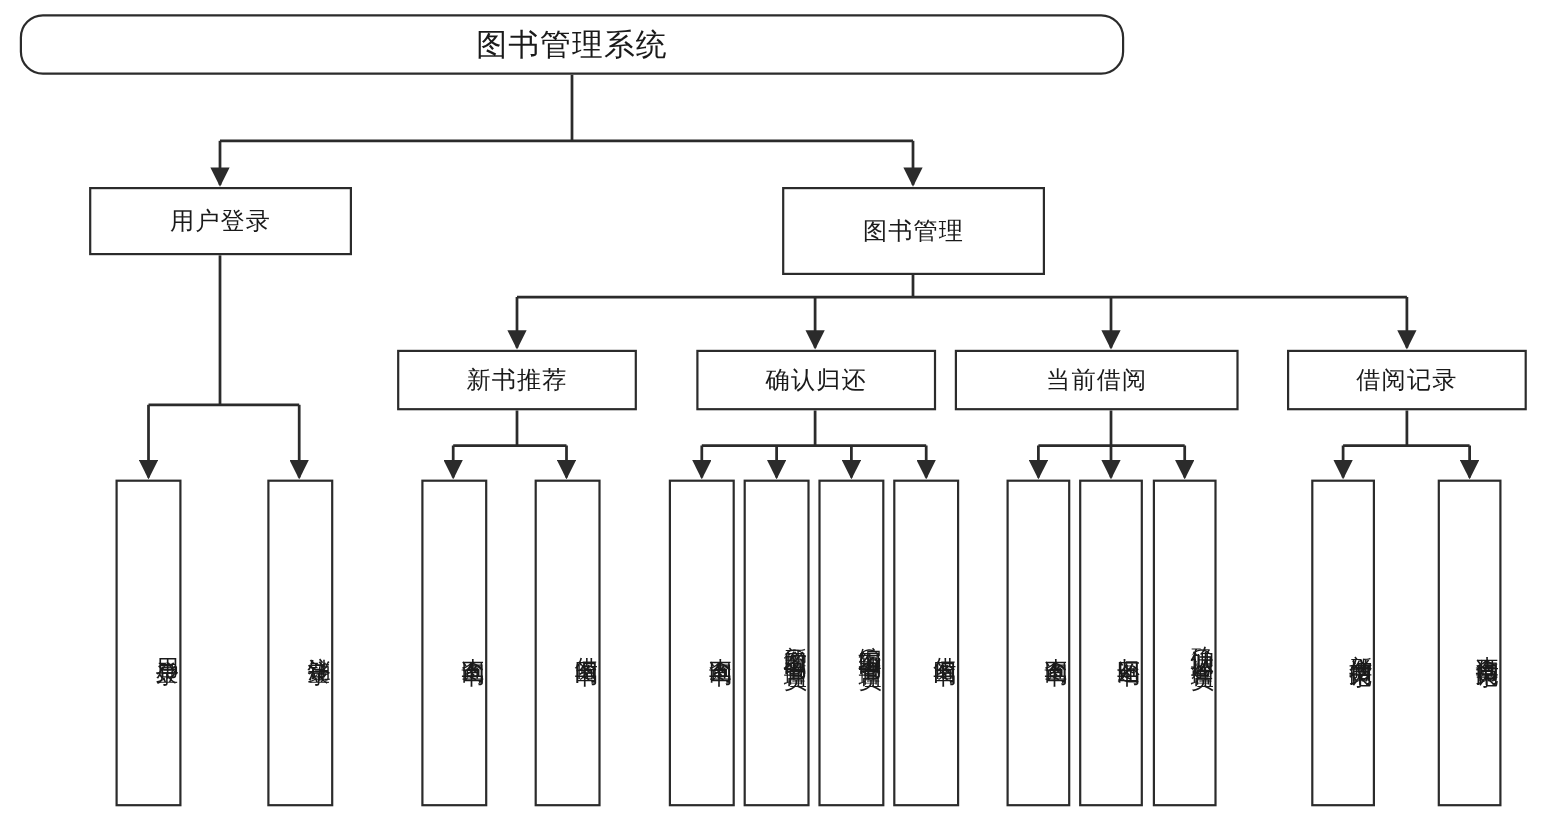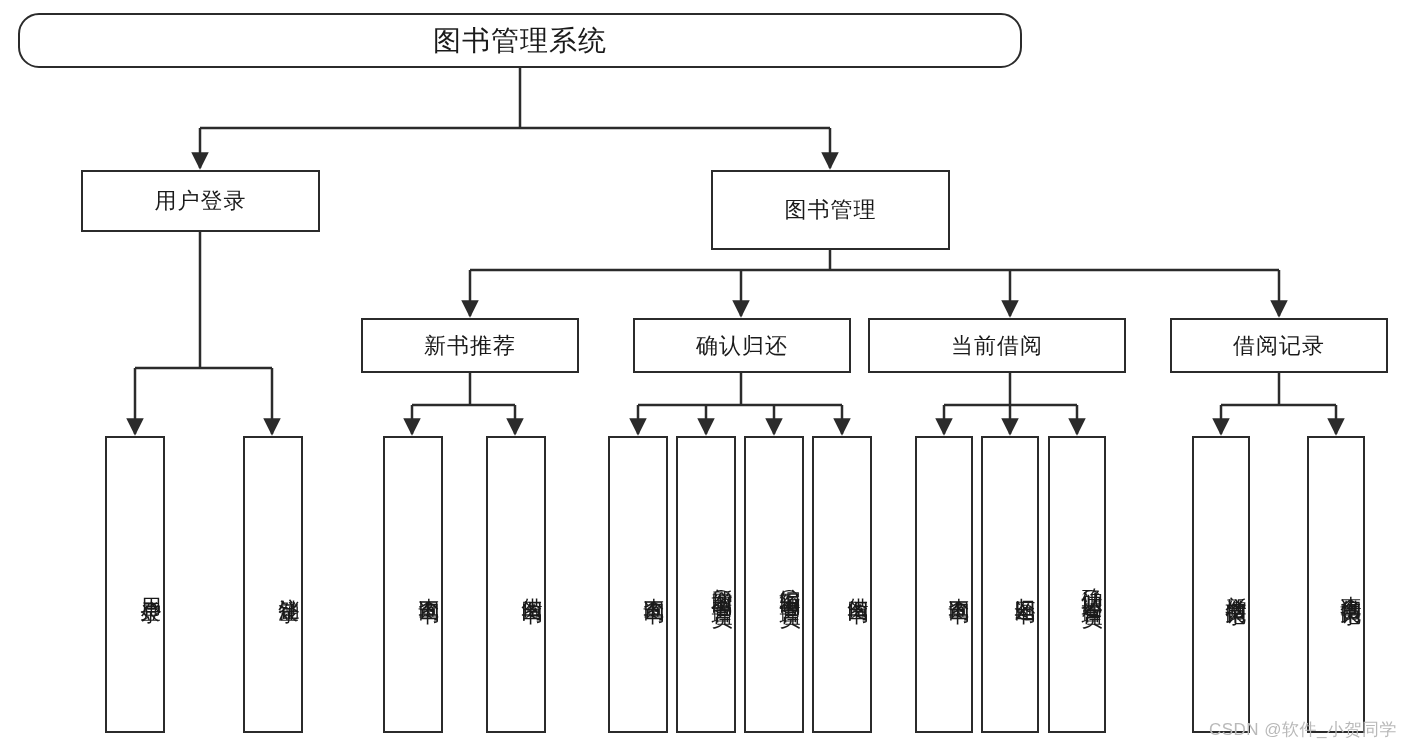--- a/index.html
+++ b/index.html
@@ -189,15 +189,14 @@
     <span class="vtext">确认归还（管理员）</span>
   </div>
 
   <div class="node v" style="left:1192px; top:436px; width:58px; height:297px;">
     <span class="vtext">新增借阅记录</span>
   </div>
   <div class="node v" style="left:1307px; top:436px; width:58px; height:297px;">
     <span class="vtext">查询借阅记录</span>
   </div>
 
-  <div class="watermark">CSDN @软件_小贺同学</div>
 
 </div>
 
 </body></html>

